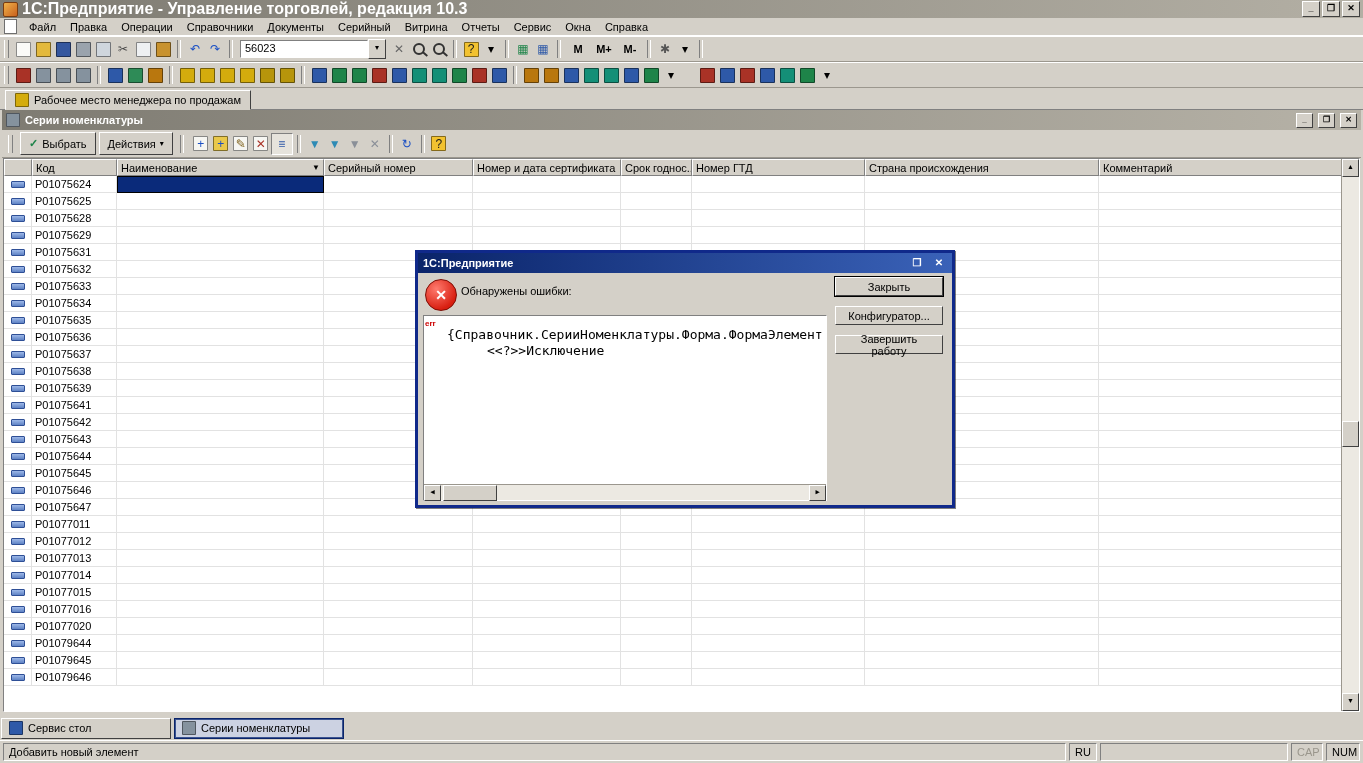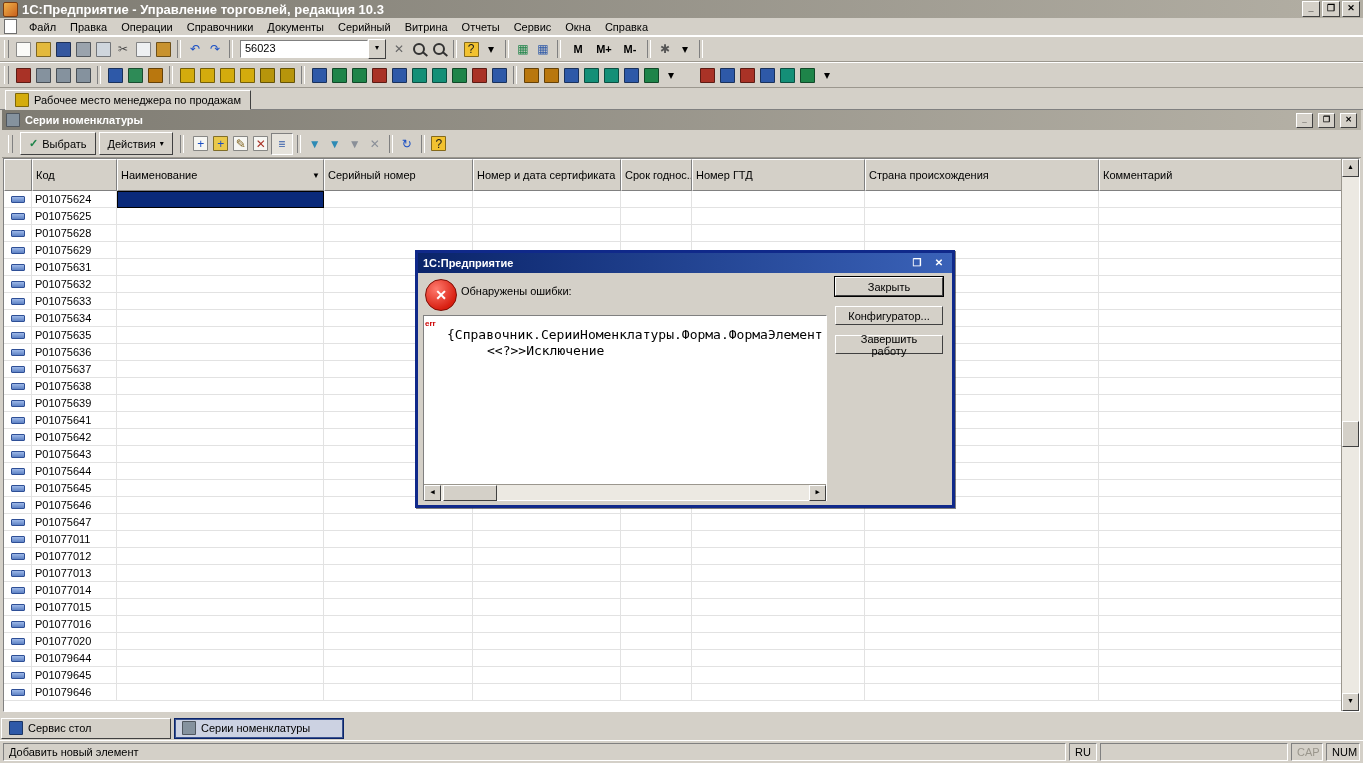--- a/index.html
+++ b/index.html
@@ -6,21 +6,21 @@
   body{position:relative;width:1363px;height:763px;overflow:hidden;background:#d4d0c8;
        font-family:"Liberation Sans",sans-serif;font-size:11px;color:#000}
   .abs{position:absolute}
   
   .out{border:1px solid;border-color:#fff #404040 #404040 #fff}
 
   
   .titlebar{left:0;top:0;width:1363px;height:18px;background:linear-gradient(90deg,#7e7b72,#b3afa4);
             color:#fff;font-weight:bold;display:flex;align-items:center;gap:4px;padding:0 3px;box-sizing:border-box}
   .appicon{width:13px;height:13px;background:linear-gradient(135deg,#f0b24a,#c9611d);border:1px solid #7a3c10;border-radius:2px}
-  .titletext{flex:1;white-space:nowrap;overflow:hidden;font-size:13px}
+  .titletext{flex:1;white-space:nowrap;overflow:hidden;font-size:16px}
   .winbtns{display:flex;gap:2px}
   .wbtn{width:16px;height:14px;background:#d4d0c8;color:#000;font-size:9px;line-height:12px;text-align:center}
 
   
   .menubar{left:0;top:18px;width:1363px;height:18px;background:#d4d0c8;display:flex;align-items:center;
            padding-left:2px;box-sizing:border-box;border-bottom:1px solid #fff}
   .sysico{width:11px;height:13px;background:#fff;border:1px solid #6f6f6f;margin:0 5px 0 2px}
   .mi{padding:10px 7px;cursor:default}
 
   
@@ -55,21 +55,21 @@
        padding-left:4px;box-sizing:border-box;border-bottom:1px solid #9b978e}
   .cbutton{height:21px;display:flex;align-items:center;gap:4px;padding:0 8px;background:#d4d0c8;
            border:1px solid;border-color:#fff #404040 #404040 #fff;cursor:default}
   .caret{font-size:8px}
 
   
   .tablewrap{left:3px;top:158px;width:1357px;height:554px;background:#fff;
              border:1px solid;border-color:#808080 #fff #fff #808080;box-sizing:border-box;overflow:hidden}
   .tscroll-pad{position:absolute;left:0;top:0;right:17px;bottom:0;overflow:hidden}
   .tgrid{display:grid;grid-template-columns:28px 85px 207px 149px 148px 71px 173px 234px minmax(100px,1fr)}
-  .th{height:32px;background:#d4d0c8;border-right:1px solid #808080;border-bottom:1px solid #808080;
+  .th{height:17px;background:#d4d0c8;border-right:1px solid #808080;border-bottom:1px solid #808080;
       border-top:1px solid #fff;border-left:1px solid #fff;padding:1px 3px;box-sizing:border-box;
       display:flex;justify-content:space-between;align-items:center;white-space:nowrap;overflow:hidden}
   .sort{font-size:8px}
   .trow .td{height:17px;border-right:1px solid #e2e2e2;border-bottom:1px solid #e2e2e2;
             padding:2px 3px;box-sizing:border-box;white-space:nowrap;overflow:hidden}
   .td.mark{display:flex;align-items:center;justify-content:center;padding:0}
   .dash{width:12px;height:5px;background:linear-gradient(#9db8e8,#5e82c4);border:1px solid #2e4f96;border-radius:1px}
   .td.sel{background:#0a2a7a;border:1px solid #000}
   .vscroll{position:absolute;right:0;top:0;bottom:0;width:17px;background:#ece9e2;border-left:1px solid #9b978e}
   .sbtn{height:16px;background:#d4d0c8;text-align:center;font-size:7px;line-height:14px}

